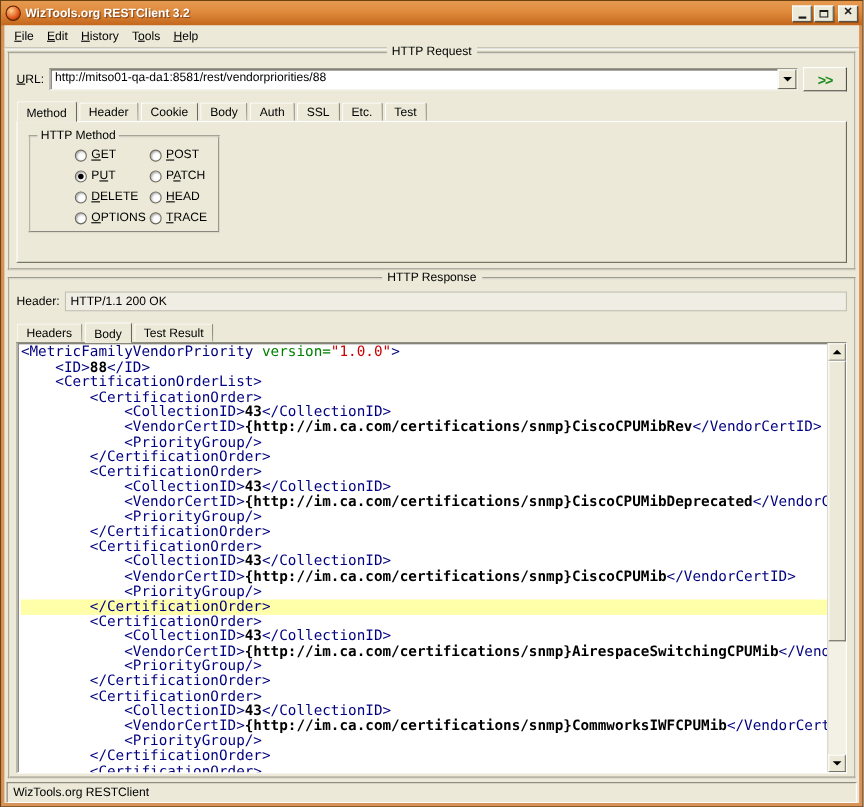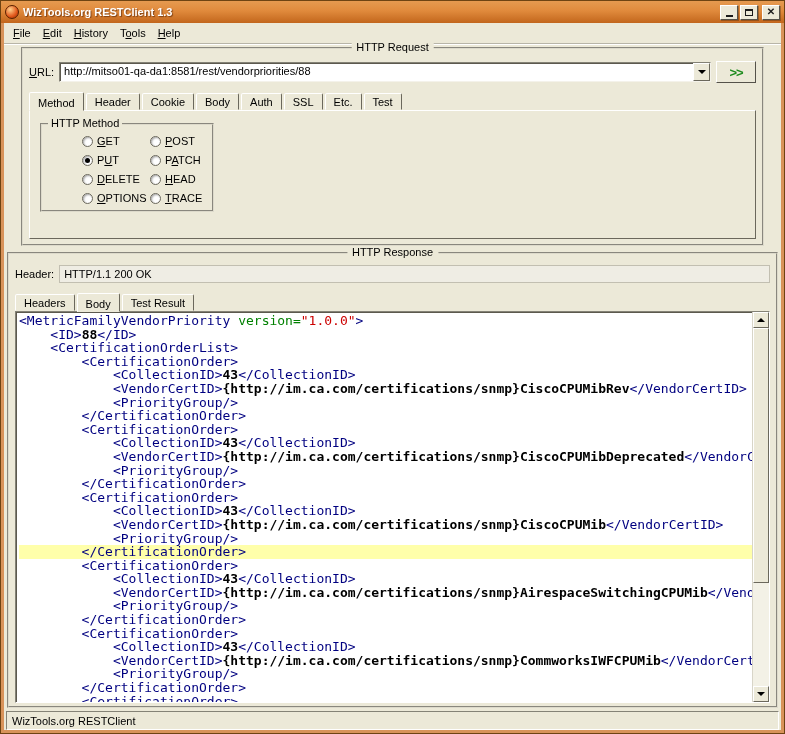--- a/index.html
+++ b/index.html
@@ -29,21 +29,21 @@
   .g-max{display:block;width:8px;height:7px;border:1px solid #1a1a1a;border-top-width:2px;}
   .g-cls{font-weight:bold;font-size:10px;line-height:1;color:#1a1a1a;}
   
   .win-body{margin:0 3px 3px;height:707px;background:#ECE9D8;overflow:hidden;}
   .menubar{height:21px;display:flex;align-items:center;padding:0 3px;
     border-bottom:1px solid #b8b5a8;box-shadow:0 1px 0 #fff;}
   .menu-item{padding:2px 6px;cursor:default;}
   .mn{text-decoration:underline;}
   
   .panel{position:relative;border:2px groove #dddacb;}
-  .request-panel{margin:3px 17px 0;height:199px;padding:10px 4px 4px;}
+  .request-panel{margin:3px 3px 0;height:199px;padding:10px 4px 4px;}
   .response-panel{margin:6px 3px 0;height:456px;padding:8px 4px 4px;}
   .panel-title{position:absolute;top:-8px;left:50%;transform:translateX(-50%);
     background:#ECE9D8;padding:0 5px;white-space:nowrap;}
   
   .url-row{display:flex;align-items:center;gap:5px;margin:2px 2px 0;height:22px;}
   .combo{flex:1;display:flex;height:20px;background:#fff;
     border:1px solid;border-color:#848276 #f4f2ea #f4f2ea #848276;
     box-shadow:inset 1px 1px 0 #5c594e;}
   .combo-text{flex:1;padding:2px 4px;white-space:nowrap;overflow:hidden;}
   .combo-btn{width:17px;padding:0;background:var(--theme-control_bg,#ECE9D8);
@@ -97,21 +97,21 @@
   .statusbar{margin:3px 2px 0;height:19px;display:flex;align-items:center;padding:0 5px;
     border:1px solid;border-color:#848276 #fff #fff #848276;background:#ECE9D8;white-space:nowrap;}
 </style>
 </head>
 <body>
 
 <div class="win">
 
   <div class="titlebar">
     <span class="app-icon"></span>
-    <span class="title-text">WizTools.org RESTClient 1.3</span>
+    <span class="title-text">WizTools.org RESTClient 3.2</span>
     <span class="win-btns">
       <button class="wbtn">
           <span class="g-min"></span>
         </button>
       <button class="wbtn">
           <span class="g-max"></span>
         </button>
       <button class="wbtn" style="margin-left:2px">
           <span class="g-cls">✕</span>
         </button>

